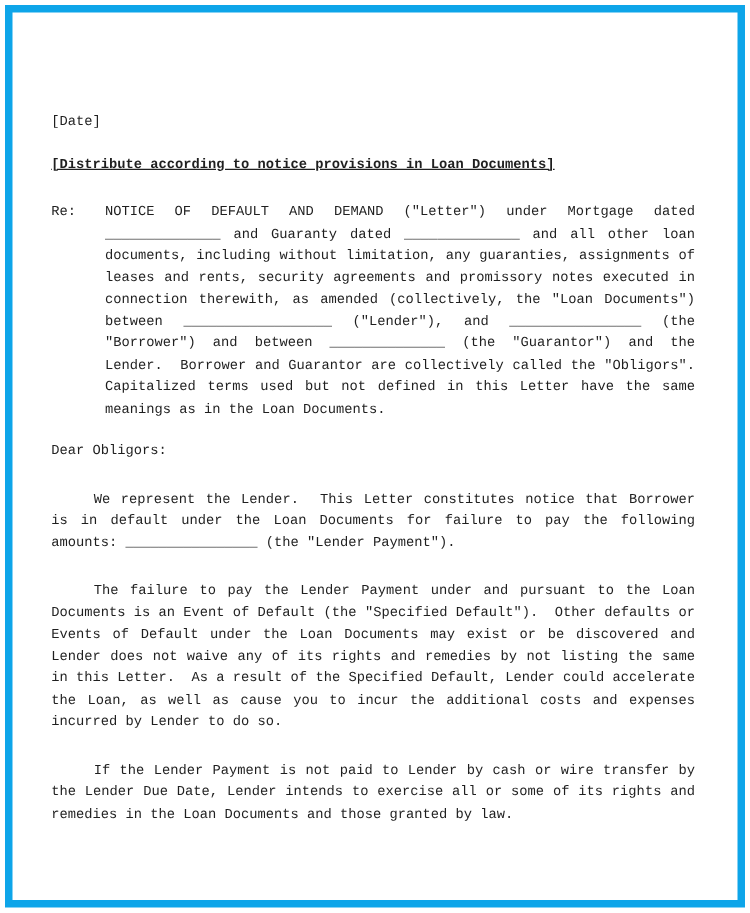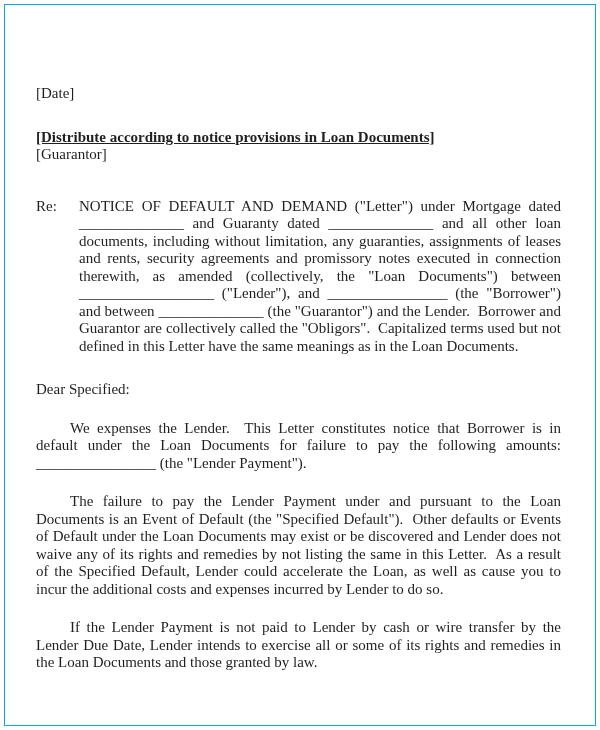--- a/index.html
+++ b/index.html
@@ -8,47 +8,47 @@
     background: #ffffff;
     width: 600px;
     height: 730px;
     overflow: hidden;
   }
   .page {
     box-sizing: border-box;
     margin: 4px;
     width: 592px;
     height: 722px;
-    border: 1px solid #0ea5e9;
+    border: 6px solid #0ea5e9;
     background: #ffffff;
-    font-family: Liberation Serif, serif;
-    font-size: 15px;
+    font-family: Liberation Mono, monospace;
+    font-size: 11px;
     line-height: 17.5px;
     color: #1f1f1f;
   }
   .content {
     box-sizing: border-box;
     padding: 80px 34px 0 31px;
     width: 100%;
     height: 100%;
   }
   .line {
     margin: 0;
     white-space: pre-wrap;
   }
   .block-gap {
-    margin-top: 26px;
+    margin-top: 16px;
   }
   .distribute {
     font-weight: bold;
     text-decoration: underline;
   }
   .re-row {
     display: flex;
-    margin-top: 34px;
+    margin-top: 21px;
   }
   .re-label {
     width: 43px;
     flex: 0 0 43px;
   }
   .re-text {
     flex: 1 1 auto;
     text-align: justify;
     white-space: pre-wrap;
   }
@@ -63,30 +63,29 @@
 </head>
 <body>
 
 <div class="page">
   <div class="content">
 
     <p class="line">[Date]</p>
 
     <p class="line distribute block-gap">[Distribute according to notice provisions in Loan Documents]</p>
 
-    <p class="line">[Guarantor]</p>
 
     <div class="re-row">
       <span class="re-label">Re:</span>
       <span class="re-text">NOTICE OF DEFAULT AND DEMAND ("Letter") under Mortgage dated ______________ and Guaranty dated ______________ and all other loan documents, including without limitation, any guaranties, assignments of leases and rents, security agreements and promissory notes executed in connection therewith, as amended (collectively, the "Loan Documents") between __________________ ("Lender"), and ________________ (the "Borrower") and between ______________ (the "Guarantor") and the Lender.  Borrower and Guarantor are collectively called the "Obligors".  Capitalized terms used but not defined in this Letter have the same meanings as in the Loan Documents.</span>
     </div>
 
-    <p class="line block-gap">Dear Specified:</p>
+    <p class="line block-gap">Dear Obligors:</p>
 
-    <p class="body-para indent-std">We expenses the Lender.  This Letter constitutes notice that Borrower is in default under the Loan Documents for failure to pay the following amounts: ________________ (the "Lender Payment").</p>
+    <p class="body-para indent-std">We represent the Lender.  This Letter constitutes notice that Borrower is in default under the Loan Documents for failure to pay the following amounts: ________________ (the "Lender Payment").</p>
 
 
     <p class="body-para indent-std">The failure to pay the Lender Payment under and pursuant to the Loan Documents is an Event of Default (the "Specified Default").  Other defaults or Events of Default under the Loan Documents may exist or be discovered and Lender does not waive any of its rights and remedies by not listing the same in this Letter.  As a result of the Specified Default, Lender could accelerate the Loan, as well as cause you to incur the additional costs and expenses incurred by Lender to do so.</p>
 
     <p class="body-para indent-std">If the Lender Payment is not paid to Lender by cash or wire transfer by the Lender Due Date, Lender intends to exercise all or some of its rights and remedies in the Loan Documents and those granted by law.</p>
 
   </div>
 </div>
 
 </body></html>

